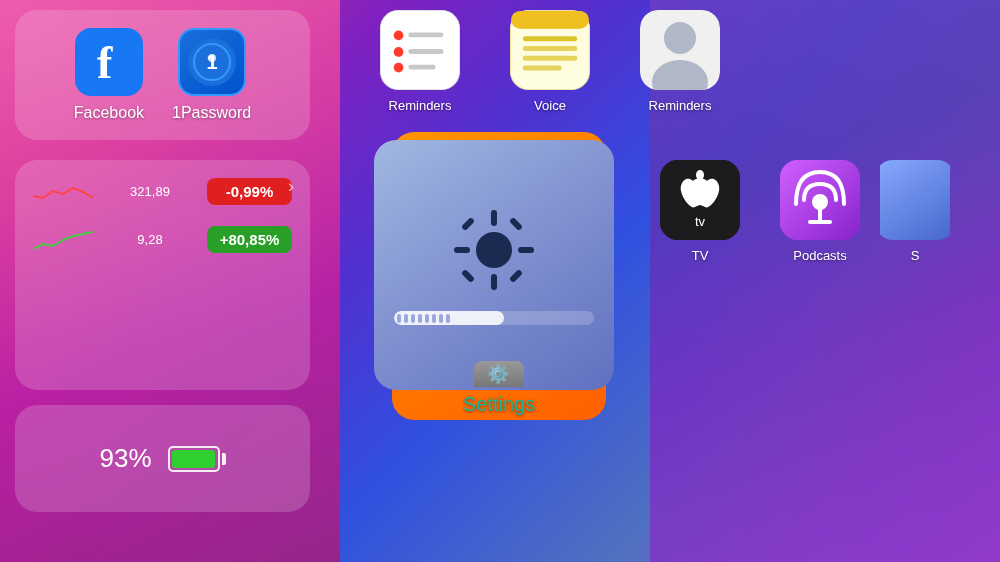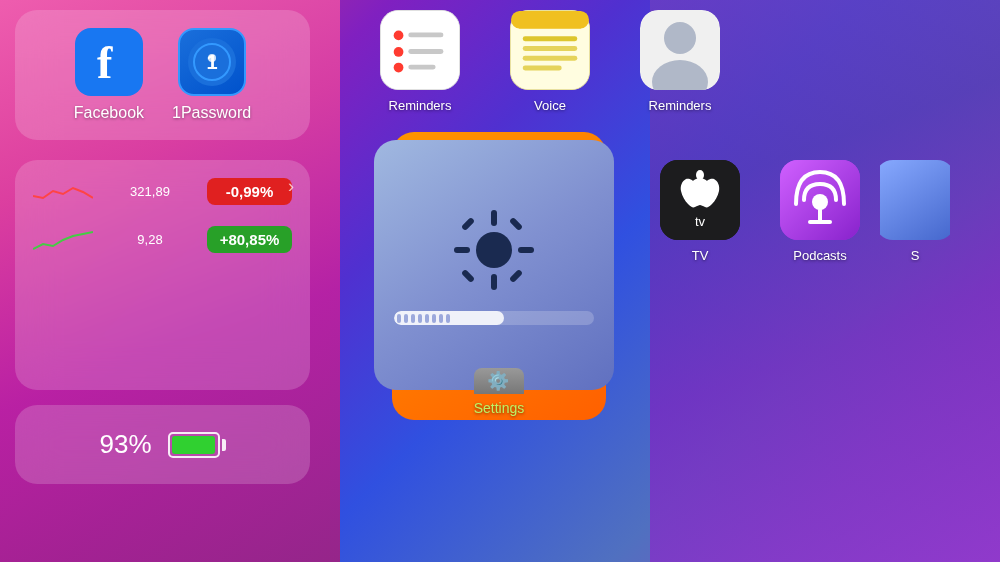--- a/index.html
+++ b/index.html
@@ -174,21 +174,21 @@
 
     .badge-red { background: #e02020; }
     .badge-green { background: #28a028; }
 
     
     .battery-card {
       position: absolute;
       top: 405px;
       left: 15px;
       width: 295px;
-      height: 79px;
+      height: 107px;
       background: rgba(255,255,255,0.18);
       backdrop-filter: blur(20px);
       border-radius: 22px;
       display: flex;
       align-items: center;
       justify-content: center;
       gap: 16px;
     }
 
     .battery-pct {
@@ -385,22 +385,22 @@
       width: 250px;
       display: flex;
       flex-direction: column;
       align-items: center;
       gap: 6px;
       padding-bottom: 4px;
       z-index: 2;
     }
 
     .settings-app-label {
-      font-size: 14px;
-      color: #bef264;
+      font-size: 20px;
+      color: #14b8a6;
       text-shadow: 0 1px 3px rgba(0,0,0,0.5);
     }
 
     
     .icon-podcasts {
       background: linear-gradient(145deg, #cc44ff, #9922dd);
       border-radius: 18px;
     }
 
     

